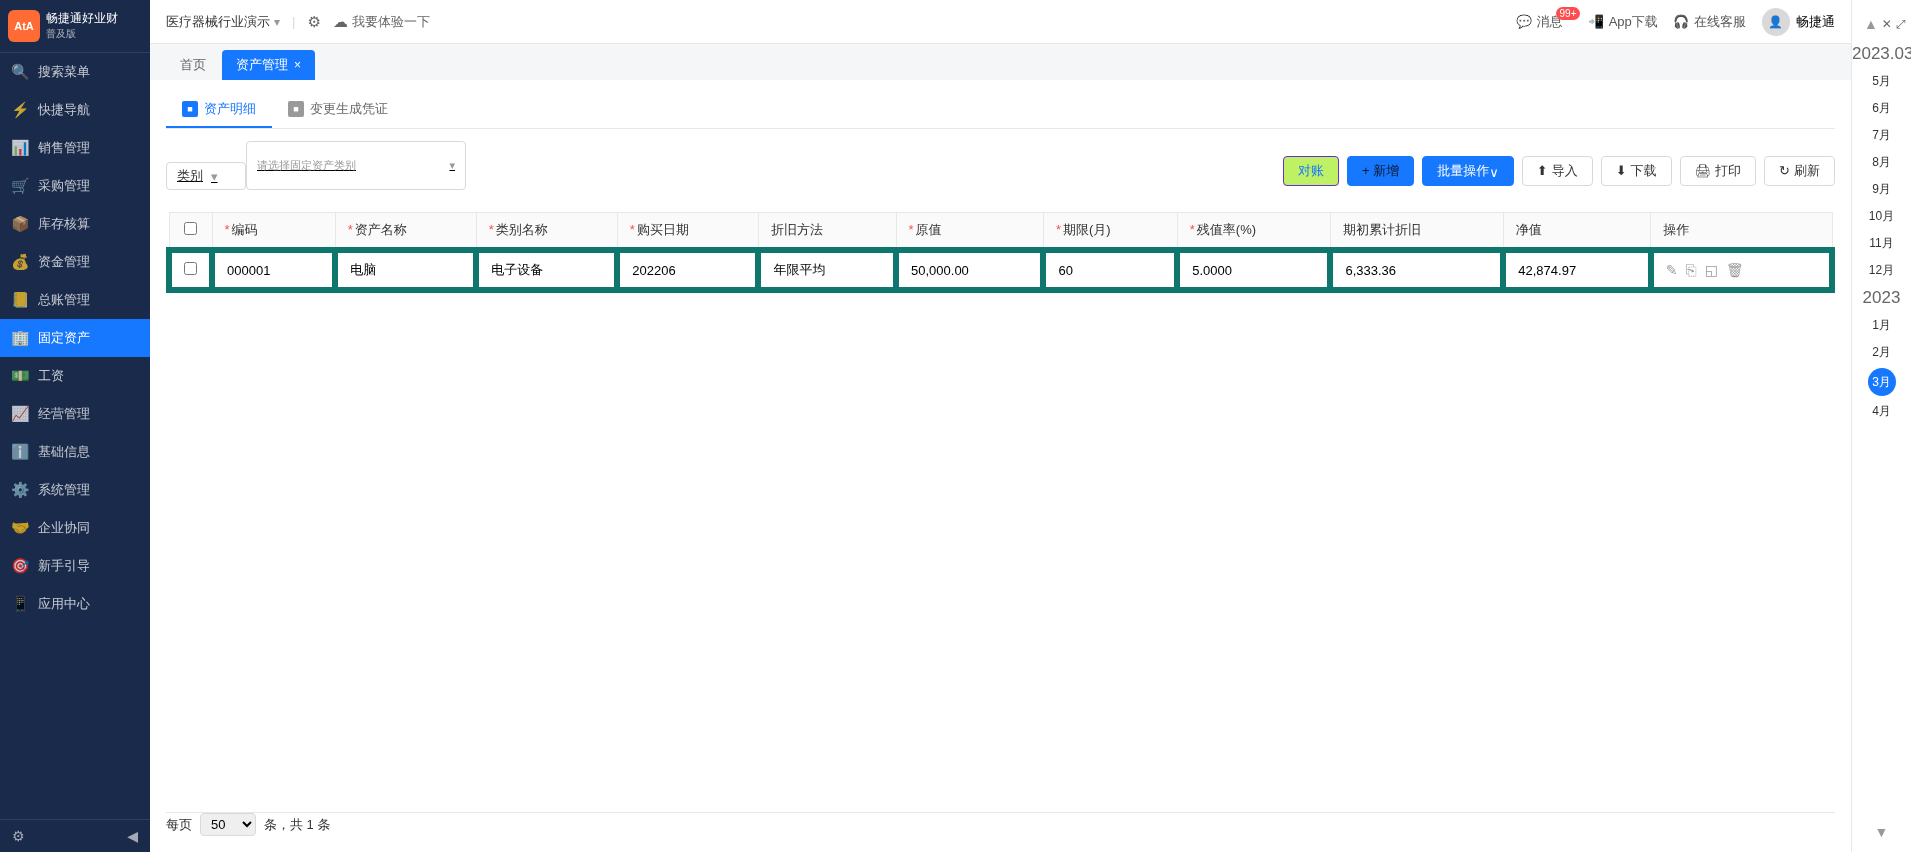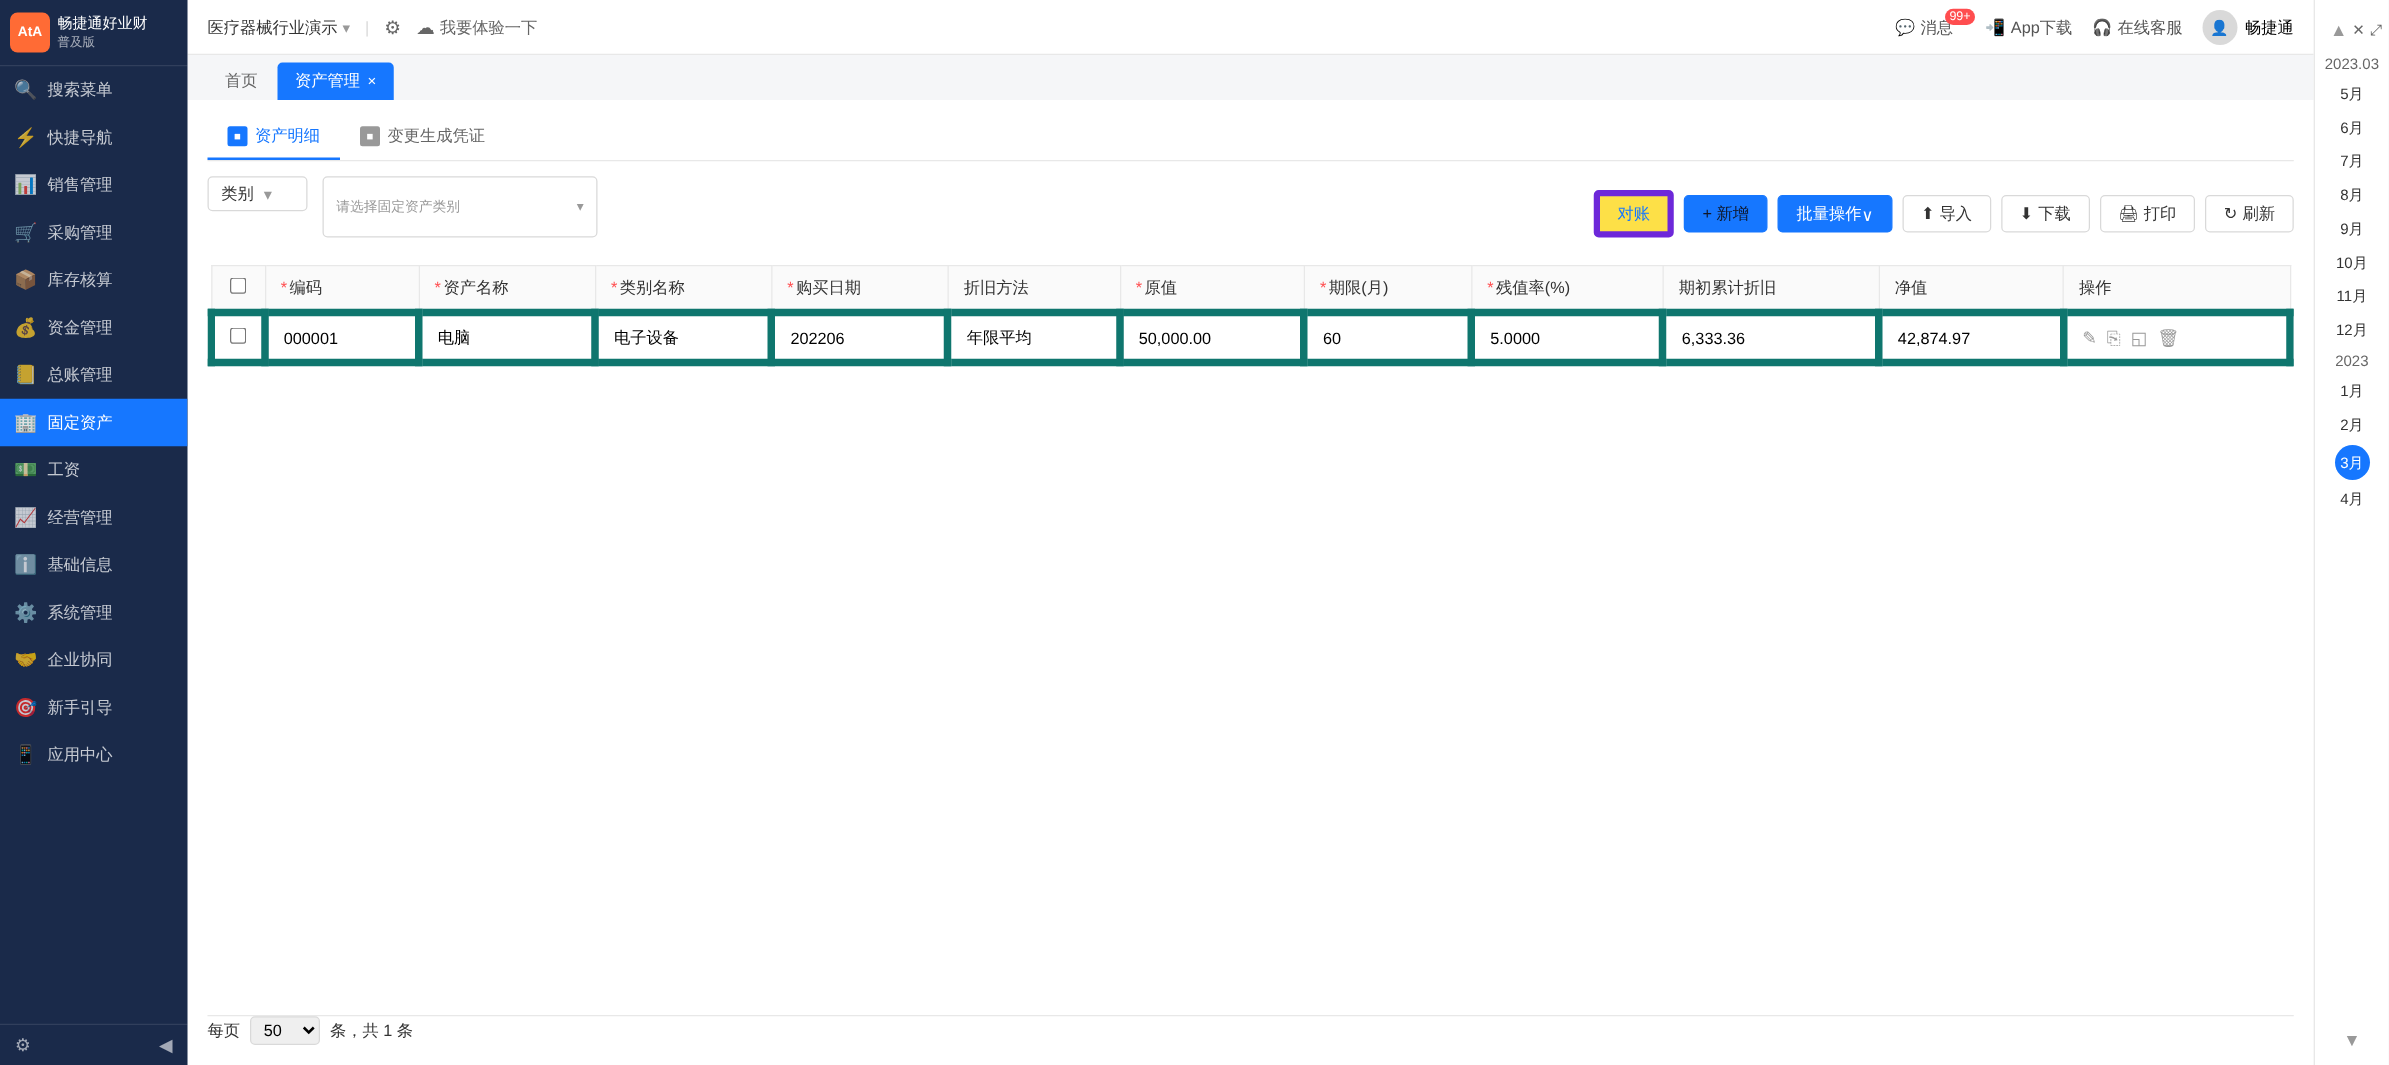--- a/index.html
+++ b/index.html
@@ -266,37 +266,38 @@
       align-items: center;
       gap: 4px;
       white-space: nowrap;
     }
     .btn-primary {
       background: #1677ff;
       color: #0f172a;
       border: 1px solid #1677ff;
     }
     .btn-default-blue {
-      background: #fde047;
+      background: #bef264;
       color: #1677ff;
-      border: 5px solid #6d28d9;
+      border: 1px solid #6d28d9;
     }
     .btn-batch {
       background: #1677ff;
       color: white;
       border: 1px solid #1677ff;
       display: flex;
       align-items: flex-end;
       gap: 0;
     }
     .filter-row {
       display: flex;
-      align-items: flex-start;
-      gap: 12px;
+      align-items: flex-end;
+      gap: 0;
       margin-bottom: 10px;
+      text-decoration: underline;
     }
     .filter-select {
       display: flex;
       align-items: center;
       gap: 4px;
       padding: 4px 10px;
       border: 1px solid #d9d9d9;
       border-radius: 4px;
       background: white;
       cursor: pointer;
@@ -382,21 +383,21 @@
       flex-shrink: 0;
       height: 100%;
       position: relative;
     }
     .right-panel-icons {
       display: flex;
       gap: 4px;
     }
     .right-panel-icon { font-size: 12px; color: #666; cursor: pointer; }
     .year-label {
-      font-size: 12px;
+      font-size: 17px;
       color: #666;
       padding: 4px 0;
       width: 100%;
       text-align: center;
     }
     .month-item {
       width: 100%;
       display: flex;
       align-items: center;
       justify-content: center;

